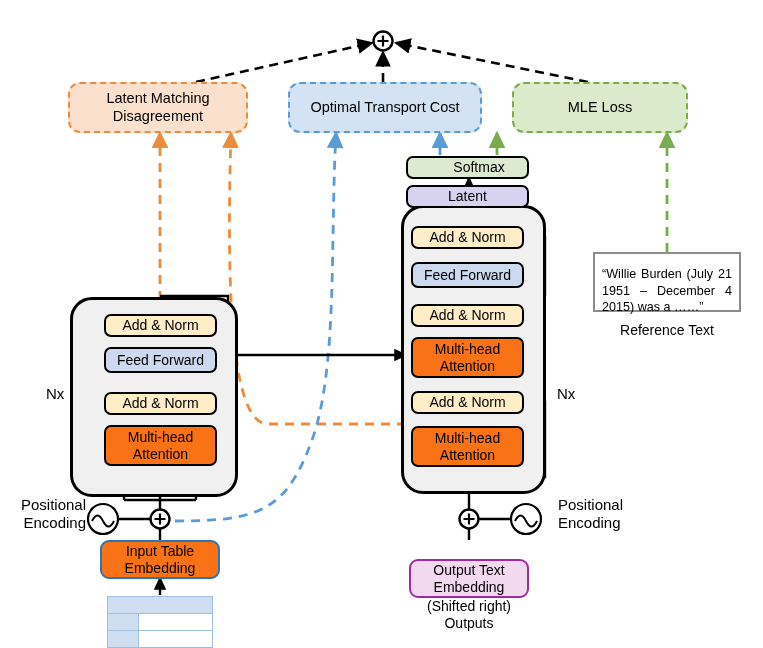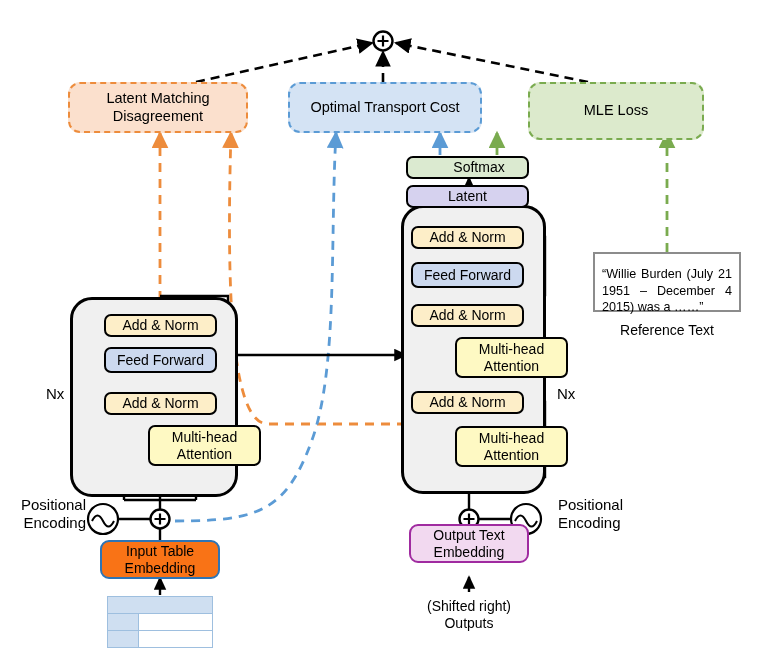--- a/index.html
+++ b/index.html
@@ -14,21 +14,21 @@
   
   .loss{border:2.5px dashed;border-radius:12px;font-size:14.5px;}
   .loss-lmd{background:#fbe0cd;border-color:#ed8c3c;}
   .loss-otc{background:#d4e3f4;border-color:#5b9bd5;}
   .loss-mle{background:#dceacc;border-color:#7aab4f;}
 
   
   .blk{border:2px solid #000;border-radius:7px;font-size:14px;}
   .b-addnorm{background:#fdeec8;}
   .b-ff{background:#ccd9ef;}
-  .b-mha{background:#fef9c3;margin-left:44px;}
+  .b-mha{background:#f97316;}
   .b-softmax{background:#dbead0;padding-left:23px;}
   .b-linear{background:#d6d2ef;}
   .b-inemb{background:#f97316;border:2px solid #2e74b5;border-radius:9px;}
   .b-outemb{background:#f2d9f0;border:2px solid #a02ba0;border-radius:9px;}
 
   
   .stack{position:absolute;box-sizing:border-box;background:#f0f0f0;
          border:3px solid #000;border-radius:22px;}
 
   
@@ -160,21 +160,21 @@
 
   <div class="node loss loss-lmd" style="left:68px;top:82px;width:180px;height:51px;flex-direction:column;">
     <div>Latent Matching</div>
     <div>Disagreement</div>
   </div>
 
   <div class="node loss loss-otc" style="left:288px;top:82px;width:194px;height:51px;">
     <div>Optimal Transport Cost</div>
   </div>
 
-  <div class="node loss loss-mle" style="left:528px;top:82px;width:176px;height:58px;">
+  <div class="node loss loss-mle" style="left:512px;top:82px;width:176px;height:51px;">
     <div>MLE Loss</div>
   </div>
 
   <div class="stack" style="left:401px;top:205px;width:145px;height:289px;"></div>
 
   <div class="stack" style="left:70px;top:297px;width:168px;height:200px;"></div>
 
   <div class="node blk b-softmax" style="left:406px;top:156px;width:123px;height:23px;">Softmax</div>
   <div class="node blk b-linear" style="left:406px;top:185px;width:123px;height:23px;">Latent</div>
 
@@ -209,21 +209,21 @@
   <div class="lbl" style="left:558px;top:496px;width:120px;">
     <div>Positional</div>
     <div>Encoding</div>
   </div>
 
   <div class="node b-inemb" style="left:100px;top:540px;width:120px;height:39px;flex-direction:column;font-size:14px;">
     <div>Input Table</div>
     <div>Embedding</div>
   </div>
 
-  <div class="node b-outemb" style="left:409px;top:524px;width:120px;height:39px;flex-direction:column;font-size:14px;">
+  <div class="node b-outemb" style="left:409px;top:559px;width:120px;height:39px;flex-direction:column;font-size:14px;">
     <div>Output Text</div>
     <div>Embedding</div>
   </div>
 
   <div class="lbl c" style="left:399px;top:598px;width:140px;font-size:14px;">
     <div>(Shifted right)</div>
     <div>Outputs</div>
   </div>
 
   <table class="dtable" style="left:107px;top:596px;width:106px;">

